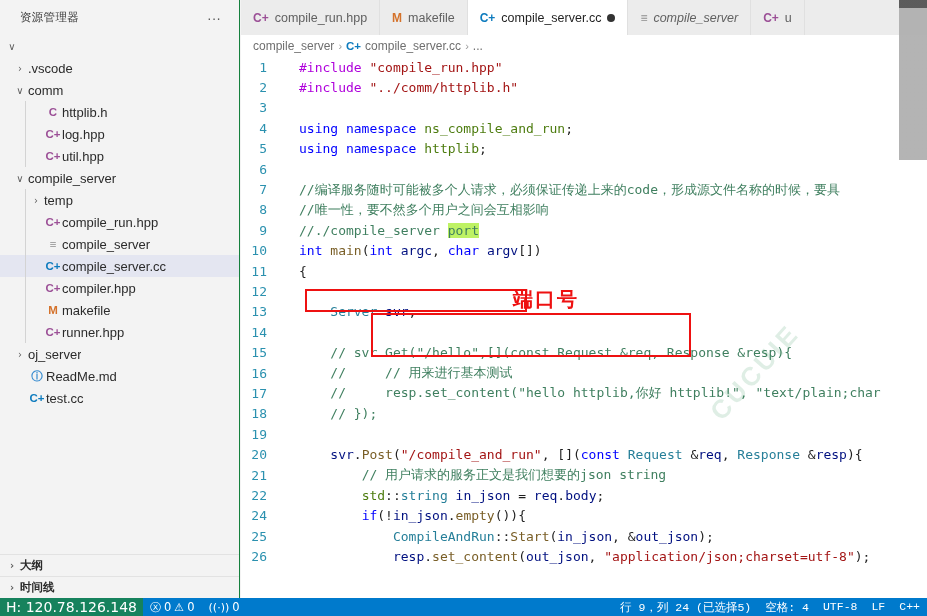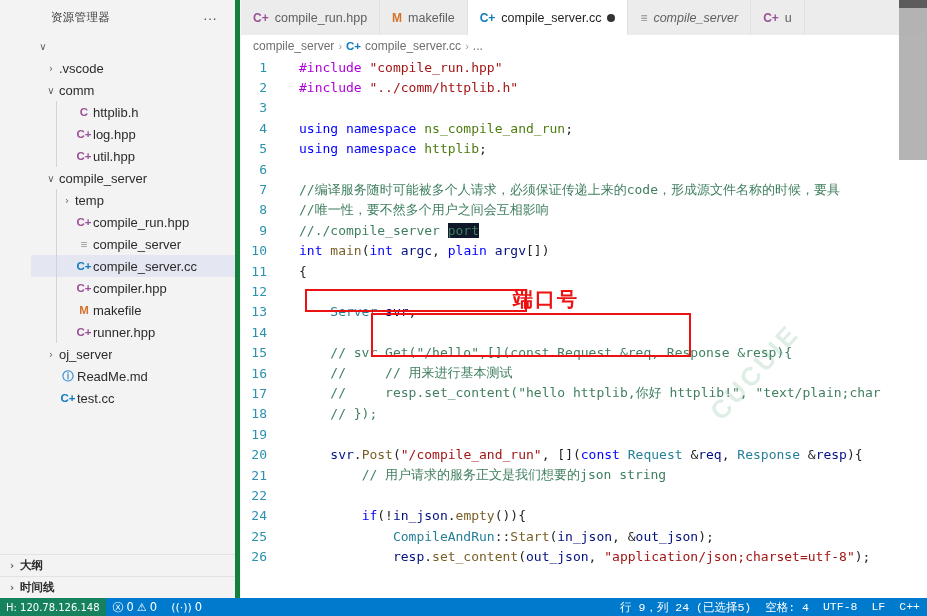--- a/index.html
+++ b/index.html
@@ -8,21 +8,21 @@
     overflow: hidden;
     background: #ffffff;
     font-family: "Liberation Sans", sans-serif;
     -webkit-font-smoothing: antialiased;
   }
   #app { position: relative; width: 927px; height: 616px; background: #f3f3f3; }
 
   
   #sidebar {
     position: absolute; left: 0; top: 0; width: 240px; height: 598px;
-    background: #f3f3f3; border-right: 5px solid #15803d; padding-left: 31px;
+    background: #f3f3f3; border-right: 1px solid #15803d;
   }
   #sidebar-header {
     height: 35px; display: flex; align-items: center;
     padding: 0 6px 0 20px; justify-content: space-between;
   }
   #sidebar-title {
     font-size: 11.5px; color: #3b3b3b; letter-spacing: .3px;
     font-family: "DejaVu Sans", "Liberation Sans", sans-serif;
   }
   #sidebar-dots { font-size: 14px; color: #5a5a5a; line-height: 8px; padding-right: 12px; cursor: pointer; }
@@ -105,21 +105,21 @@
   .ct { padding-left: 16px; }
   .tok-pre   { color: #af00db; }
   .tok-str   { color: #a31515; }
   .tok-kw    { color: #0000ff; }
   .tok-ns    { color: #4d7c0f; }
   .tok-cmt   { color: #3f7f5f; }
   .tok-plain { color: #1f1f1f; }
   .tok-type  { color: #267f99; }
   .tok-fn    { color: #795e26; }
   .tok-var   { color: #001080; }
-  .sel-blue  { background: #0f172a; }
+  .sel-blue  { background: #bef264; }
 
   
   .anno-box { position: absolute; border: 2px solid #ee1111; pointer-events: none; }
   #anno-box-1 { left: 64px; top: 232px; width: 222px; height: 23px; }
   #anno-box-2 { left: 130px; top: 256px; width: 320px; height: 44px; }
   #anno-text {
     position: absolute; left: 272px; top: 229px;
     color: #ee1111; font-size: 20px; font-weight: bold;
     font-family: "DejaVu Sans", "Liberation Sans", sans-serif;
     letter-spacing: 2px; pointer-events: none;
@@ -151,21 +151,21 @@
   
   #statusbar {
     position: absolute; left: 0; bottom: 0; width: 927px; height: 18px;
     background: #007acc; display: flex; align-items: center;
     color: #ffffff; font-size: 11.5px;
     font-family: "DejaVu Sans", "Liberation Sans", sans-serif;
   }
   #remote-chip {
     height: 18px; background: #16825d; color: #fff;
     display: flex; align-items: center; padding: 0 6px;
-    font-size: 10px; white-space: nowrap; cursor: pointer;
+    font-size: 14px; white-space: nowrap; cursor: pointer;
   }
   .sb-item { display: flex; align-items: center; gap: 3px; padding: 0 7px; cursor: pointer; white-space: nowrap; }
   .sb-right { margin-left: auto; display: flex; align-items: flex-start; font-family: Liberation Mono, monospace; }
   .sb-ic { font-size: 11px; }
 </style>
 </head>
 <body>
 
 <div id="app">
 
@@ -315,33 +315,33 @@
       <div id="code-lines">
           <div class="cl"><span class="ln">1</span><span class="ct"><span class="tok-pre">#include</span> <span class="tok-str">"compile_run.hpp"</span></span></div>
           <div class="cl"><span class="ln">2</span><span class="ct"><span class="tok-pre">#include</span> <span class="tok-str">"../comm/httplib.h"</span></span></div>
           <div class="cl"><span class="ln">3</span><span class="ct"></span></div>
           <div class="cl"><span class="ln">4</span><span class="ct"><span class="tok-kw">using namespace</span> <span class="tok-ns">ns_compile_and_run</span><span class="tok-plain">;</span></span></div>
           <div class="cl"><span class="ln">5</span><span class="ct"><span class="tok-kw">using namespace</span> <span class="tok-ns">httplib</span><span class="tok-plain">;</span></span></div>
           <div class="cl"><span class="ln">6</span><span class="ct"></span></div>
           <div class="cl"><span class="ln">7</span><span class="ct"><span class="tok-cmt">//编译服务随时可能被多个人请求，必须保证传递上来的code，形成源文件名称的时候，要具</span></span></div>
           <div class="cl"><span class="ln">8</span><span class="ct"><span class="tok-cmt">//唯一性，要不然多个用户之间会互相影响</span></span></div>
           <div class="cl"><span class="ln">9</span><span class="ct"><span class="tok-cmt">//./compile_server </span><span class="tok-cmt sel-blue">port</span></span></div>
-          <div class="cl"><span class="ln">10</span><span class="ct"><span class="tok-kw">int</span> <span class="tok-fn">main</span><span class="tok-plain">(</span><span class="tok-kw">int</span> <span class="tok-var">argc</span><span class="tok-plain">, </span><span class="tok-kw">plain</span> <span class="tok-var">argv</span><span class="tok-plain">[])</span></span></div>
+          <div class="cl"><span class="ln">10</span><span class="ct"><span class="tok-kw">int</span> <span class="tok-fn">main</span><span class="tok-plain">(</span><span class="tok-kw">int</span> <span class="tok-var">argc</span><span class="tok-plain">, </span><span class="tok-kw">char</span> <span class="tok-var">argv</span><span class="tok-plain">[])</span></span></div>
           <div class="cl"><span class="ln">11</span><span class="ct"><span class="tok-plain">{</span></span></div>
           <div class="cl"><span class="ln">12</span><span class="ct"></span></div>
           <div class="cl"><span class="ln">13</span><span class="ct">    <span class="tok-type">Server</span> <span class="tok-var">svr</span><span class="tok-plain">;</span></span></div>
           <div class="cl"><span class="ln">14</span><span class="ct"></span></div>
           <div class="cl"><span class="ln">15</span><span class="ct">    <span class="tok-cmt">// svr.Get("/hello",[](const Request &amp;req, Response &amp;resp){</span></span></div>
           <div class="cl"><span class="ln">16</span><span class="ct">    <span class="tok-cmt">//     // 用来进行基本测试</span></span></div>
           <div class="cl"><span class="ln">17</span><span class="ct">    <span class="tok-cmt">//     resp.set_content("hello httplib,你好 httplib!", "text/plain;char</span></span></div>
           <div class="cl"><span class="ln">18</span><span class="ct">    <span class="tok-cmt">// });</span></span></div>
           <div class="cl"><span class="ln">19</span><span class="ct"></span></div>
           <div class="cl"><span class="ln">20</span><span class="ct">    <span class="tok-var">svr</span><span class="tok-plain">.</span><span class="tok-fn">Post</span><span class="tok-plain">(</span><span class="tok-str">"/compile_and_run"</span><span class="tok-plain">, [](</span><span class="tok-kw">const</span> <span class="tok-type">Request</span> <span class="tok-plain">&amp;</span><span class="tok-var">req</span><span class="tok-plain">, </span><span class="tok-type">Response</span> <span class="tok-plain">&amp;</span><span class="tok-var">resp</span><span class="tok-plain">){</span></span></div>
           <div class="cl"><span class="ln">21</span><span class="ct">        <span class="tok-cmt">// 用户请求的服务正文是我们想要的json string</span></span></div>
-          <div class="cl"><span class="ln">22</span></div>
+          <div class="cl"><span class="ln">22</span><span class="ct">        <span class="tok-ns">std</span><span class="tok-plain">::</span><span class="tok-type">string</span> <span class="tok-var">in_json</span> <span class="tok-plain">= </span><span class="tok-var">req</span><span class="tok-plain">.</span><span class="tok-var">body</span><span class="tok-plain">;</span></span></div>
           <div class="cl"><span class="ln">24</span><span class="ct">        <span class="tok-kw">if</span><span class="tok-plain">(!</span><span class="tok-var">in_json</span><span class="tok-plain">.</span><span class="tok-fn">empty</span><span class="tok-plain">()){</span></span></div>
           <div class="cl"><span class="ln">25</span><span class="ct">            <span class="tok-type">CompileAndRun</span><span class="tok-plain">::</span><span class="tok-fn">Start</span><span class="tok-plain">(</span><span class="tok-var">in_json</span><span class="tok-plain">, &amp;</span><span class="tok-var">out_json</span><span class="tok-plain">);</span></span></div>
           <div class="cl"><span class="ln">26</span><span class="ct">            <span class="tok-var">resp</span><span class="tok-plain">.</span><span class="tok-fn">set_content</span><span class="tok-plain">(</span><span class="tok-var">out_json</span><span class="tok-plain">, </span><span class="tok-str">"application/json;charset=utf-8"</span><span class="tok-plain">);</span></span></div>
         </div>
 
       <div class="anno-box" id="anno-box-1" style="border-color: rgb(238, 17, 17);"></div>
       <div class="anno-box" id="anno-box-2" style="border-color: rgb(238, 17, 17);"></div>
       <div id="anno-text" style="color: rgb(238, 17, 17);">端口号</div>
 
       <div class="wm" id="wm-diag">CUCUIE</div>

